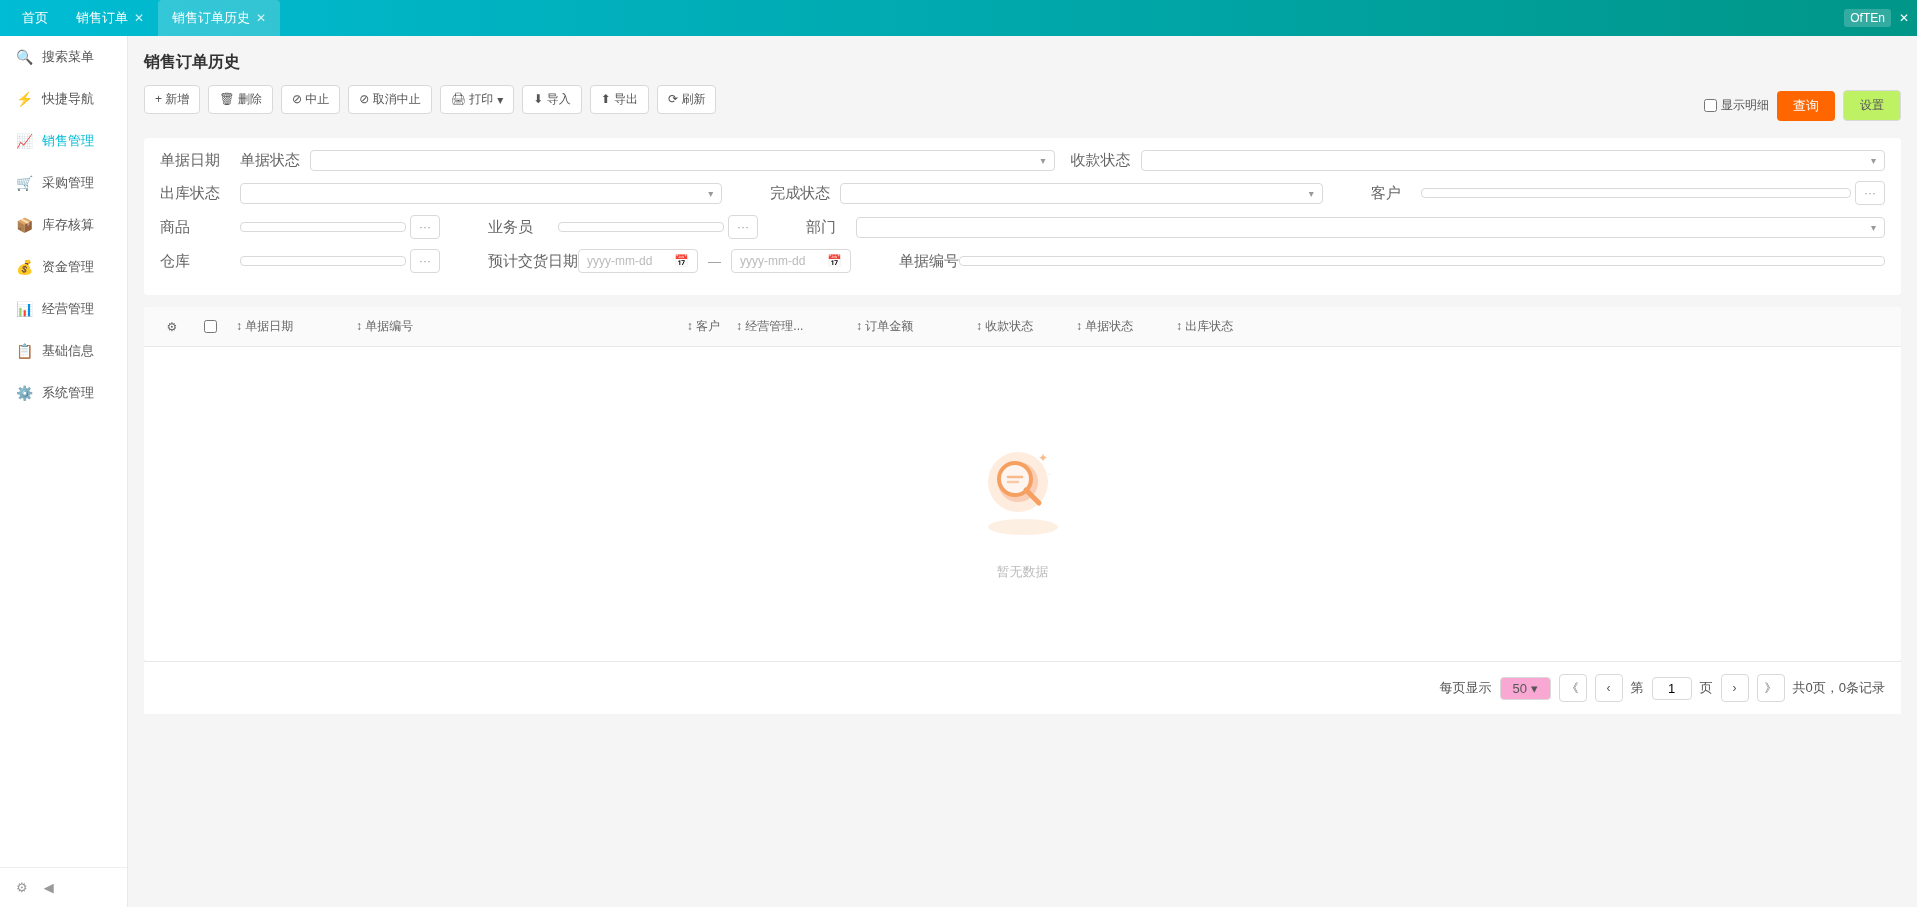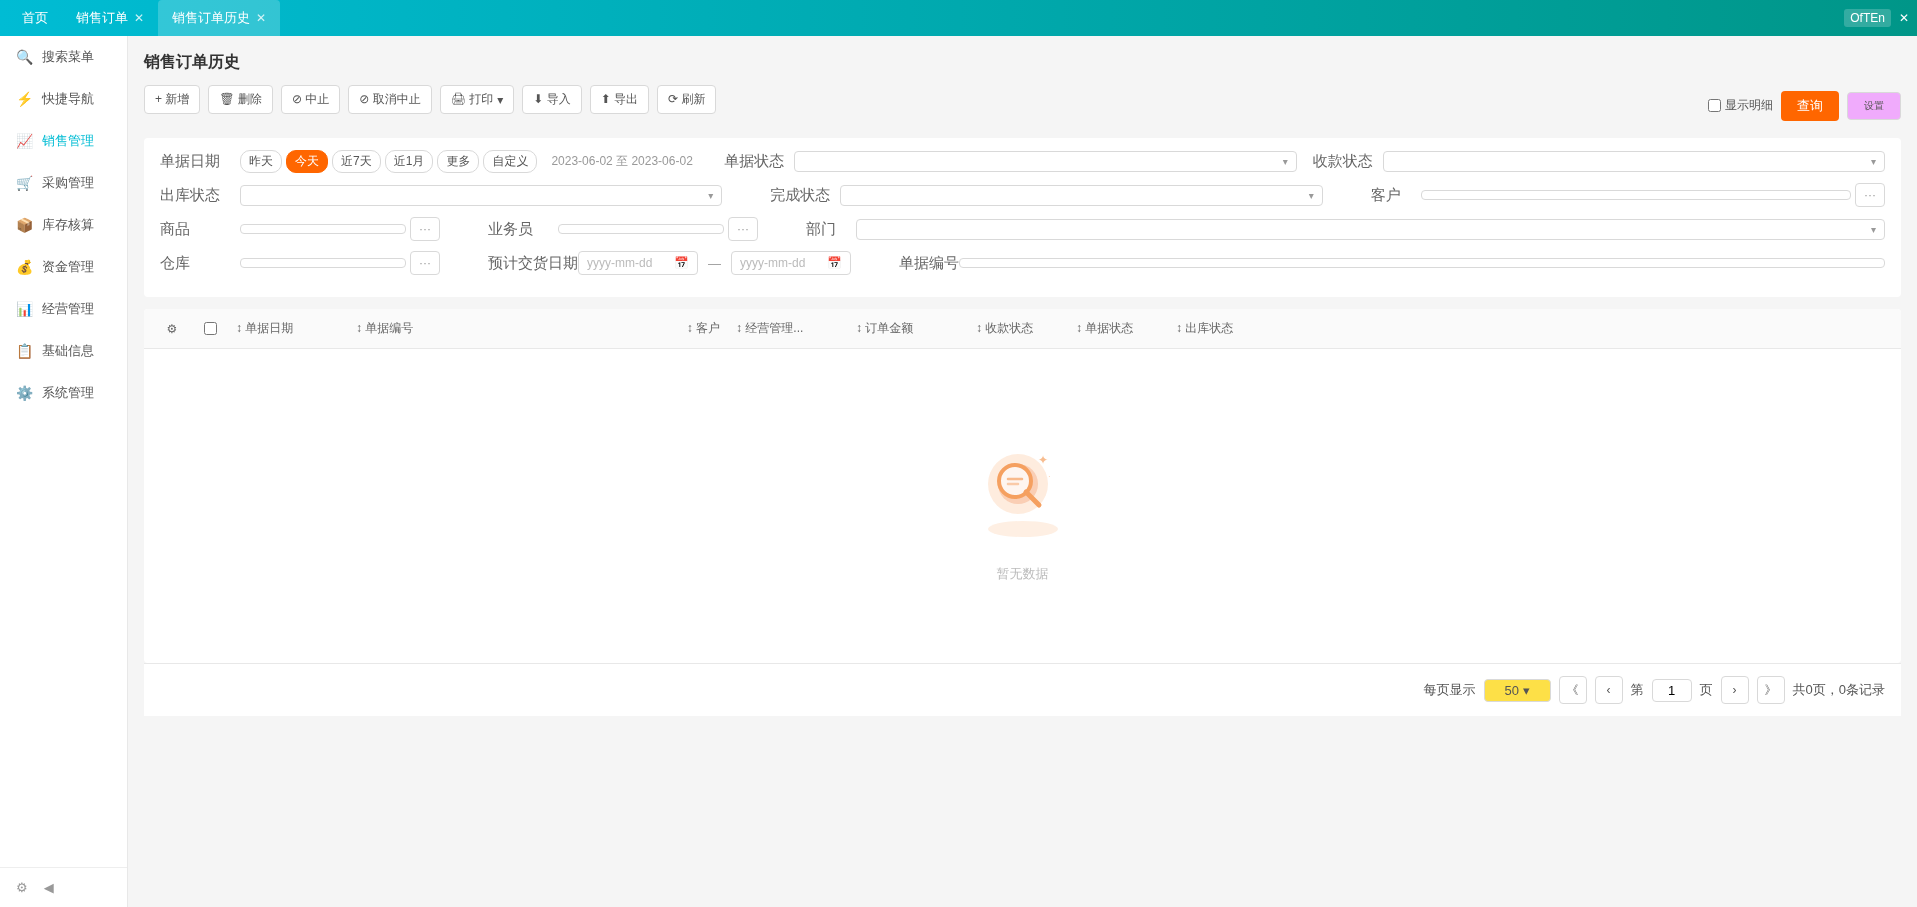--- a/index.html
+++ b/index.html
@@ -135,27 +135,27 @@
     .btn-query {
       background: #ff6600;
       color: white;
       border: none;
       border-radius: 4px;
       padding: 6px 16px;
       cursor: pointer;
       font-size: 13px;
     }
     .btn-setting {
-      background: #f0abfc;
+      background: #bef264;
       color: #555;
       border: 1px solid #d9d9d9;
       border-radius: 4px;
       padding: 6px 16px;
       cursor: pointer;
-      font-size: 10px;
+      font-size: 12px;
     }
     .display-toggle { display: flex; align-items: center; gap: 4px; font-size: 12px; color: #555; }
     .display-toggle input { cursor: pointer; }
 
     
     .filter-panel {
       background: white;
       border-radius: 4px;
       padding: 12px 16px;
       margin-bottom: 12px;
@@ -306,26 +306,26 @@
       padding: 12px 16px;
       background: white;
       border-top: 1px solid #e8e8e8;
       font-size: 13px;
       color: #555;
       gap: 8px;
     }
     .page-size-box {
       border: 1px solid #d9d9d9;
       border-radius: 4px;
-      padding: 3px 20px;
+      padding: 3px 12px;
       cursor: pointer;
       display: flex;
       align-items: center;
       gap: 4px;
-      background: #fde047;
+      background: #f9a8d4;
     }
     .page-nav-btn {
       width: 28px;
       height: 28px;
       display: flex;
       align-items: center;
       justify-content: center;
       border: 1px solid #d9d9d9;
       border-radius: 4px;
       cursor: pointer;
@@ -434,31 +434,20 @@
         </label>
         <button class="btn-query">查询</button>
         <button class="btn-setting">设置</button>
       </div>
     </div>
 
     <div class="filter-panel">
 
       <div class="filter-row">
         <span class="filter-label">单据日期</span>
-        <div class="filter-control">
-          <div class="date-quick-btns">
-            <button class="date-btn">昨天</button>
-            <button class="date-btn active">今天</button>
-            <button class="date-btn">近7天</button>
-            <button class="date-btn">近1月</button>
-            <button class="date-btn">更多</button>
-            <button class="date-btn">自定义</button>
-          </div>
-          <span class="date-range-text">2023-06-02 至 2023-06-02</span>
-        </div>
         <span class="filter-label" style="width:70px;">单据状态</span>
         <div class="select-control" style="min-width:200px; margin-right:16px;">
           <span class="placeholder"></span>
           <span class="arrow">▾</span>
         </div>
         <span class="filter-label" style="width:70px;">收款状态</span>
         <div class="select-control" style="min-width:200px;">
           <span class="placeholder"></span>
           <span class="arrow">▾</span>
         </div>

